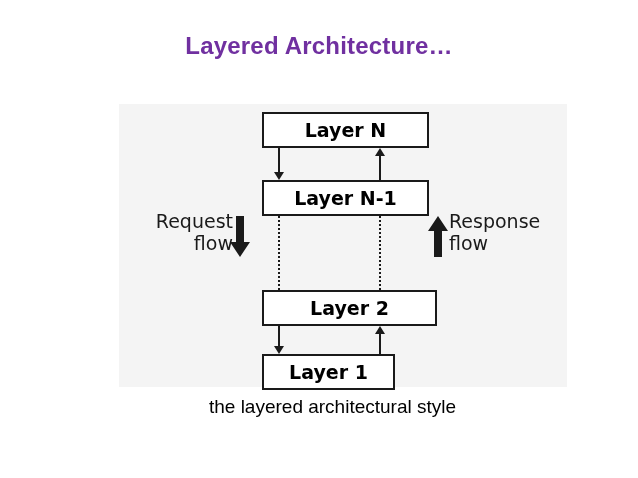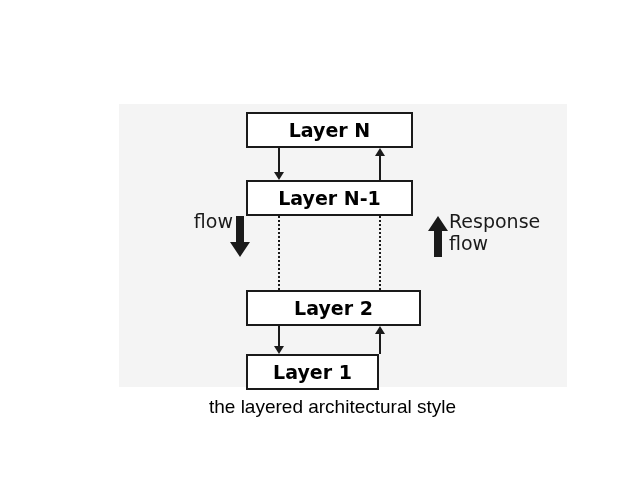--- a/index.html
+++ b/index.html
@@ -48,20 +48,21 @@
     background: #ffffff;
     border: 2px solid #1a1a1a;
     color: #000000;
     font-family: "DejaVu Sans", sans-serif;
     font-size: 19px;
     font-weight: bold;
     display: flex;
     align-items: center;
     justify-content: center;
     box-sizing: border-box;
+    margin-left: 16px;
   }
 
   #box-n    { left: 127px; top: 8px;   width: 167px; height: 36px; }
   #box-n1   { left: 127px; top: 76px;  width: 167px; height: 36px; }
   #box-2    { left: 127px; top: 186px; width: 175px; height: 36px; }
   #box-1    { left: 127px; top: 250px; width: 133px; height: 36px; }
 
   
   .arrow {
     position: absolute;
@@ -193,20 +194,21 @@
     top: 12px;
     font-size: 12px;
     color: #595959;
   }
 </style>
 </head>
 <body>
 
 <div class="slide">
 
+  <div class="slide-title">Layered Architecture…</div>
 
   <div class="figure">
 
     <div class="layer-box" id="box-n">Layer N</div>
     <div class="layer-box" id="box-n1">Layer N-1</div>
     <div class="layer-box" id="box-2">Layer 2</div>
     <div class="layer-box" id="box-1">Layer 1</div>
 
     <div class="arrow" id="arr-down-1">
       <div class="shaft"></div>
@@ -222,20 +224,21 @@
     </div>
     <div class="arrow" id="arr-up-2">
       <div class="shaft"></div>
         <div class="head-up"></div>
     </div>
 
     <div class="dotted" id="dot-left"></div>
     <div class="dotted" id="dot-right"></div>
 
     <div class="side-label" id="label-request">
+      <div>Request</div>
       <div>flow</div>
     </div>
 
     <div class="side-label" id="label-response">
       <div>Response</div>
       <div>flow</div>
     </div>
 
     <div class="flow-arrow" id="flow-down">
       <svg width="22" height="42" viewBox="0 0 22 42">

